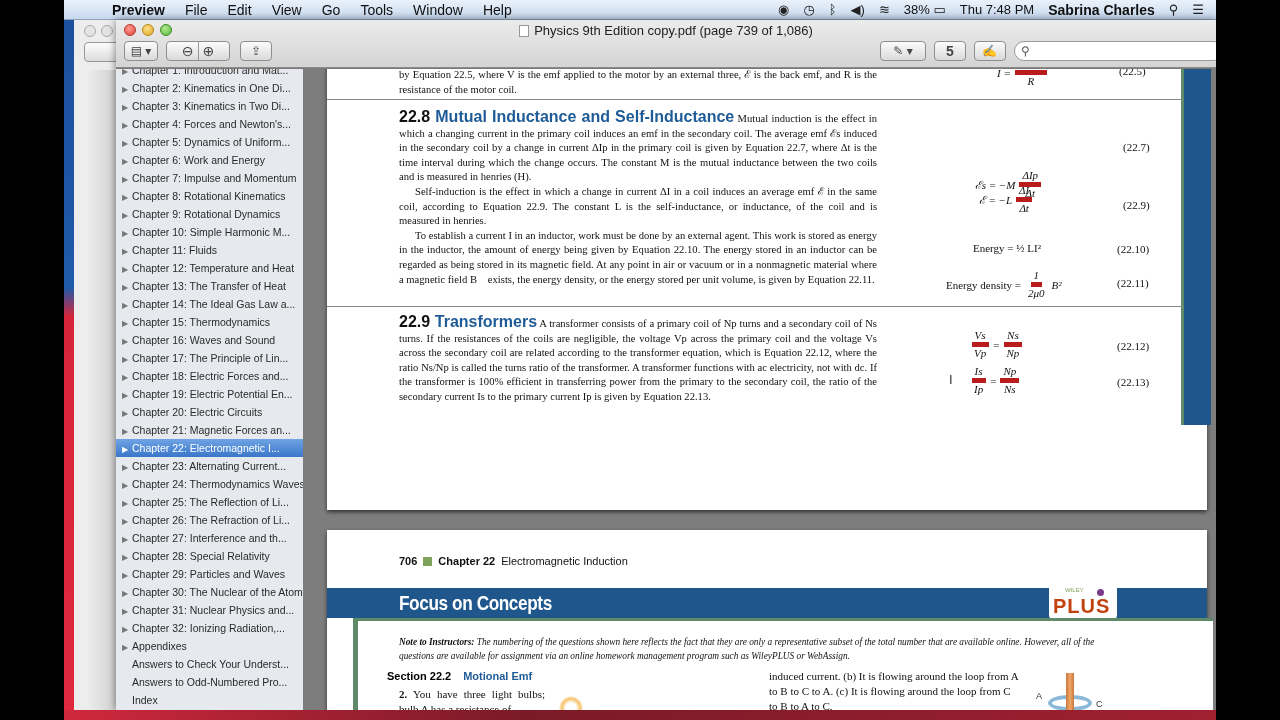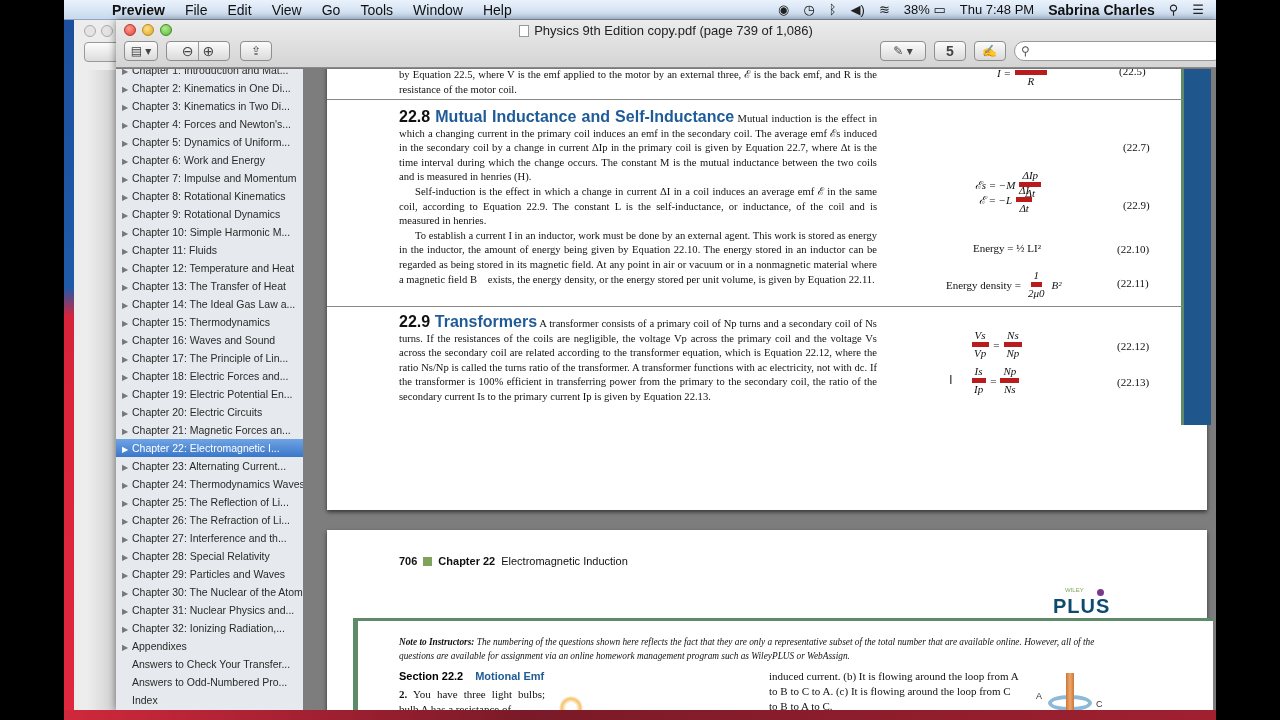--- a/index.html
+++ b/index.html
@@ -74,25 +74,25 @@
   
   .p2head { position: absolute; left: 72px; top: 25px; font-size: 11px; font-weight: bold; color: #111; display: flex; align-items: center; gap: 6px; }
   .p2head .sq { width: 9px; height: 9px; background: #7fa35a; display: inline-block; }
   .p2head .ch { font-weight: bold; }
   .p2head .chtitle { font-weight: normal; }
   .focus-bar { position: absolute; left: 0; top: 58px; width: 880px; height: 30px; background: #1f568c; }
   .focus-bar .ftitle { position: absolute; left: 72px; top: 3px; font-family: "Liberation Sans", sans-serif; font-weight: bold; font-size: 21px; color: #fff; transform: scaleX(0.82); transform-origin: left; letter-spacing: -0.5px; }
   .focus-inner { position: absolute; left: 26px; top: 88px; width: 860px; height: 120px; background: #fff; border-left: 5px solid #5e8a6a; border-top: 3px solid #5e8a6a; }
   .wiley { position: absolute; left: 722px; top: 55px; width: 68px; height: 34px; background: #fff; border-radius: 4px; }
   .wiley .wl { position: absolute; left: 16px; top: 2px; font-size: 6px; color: #7fa35a; }
-  .wiley .plus { position: absolute; left: 4px; top: 10px; font-size: 20px; font-weight: bold; color: #0c4a6e; letter-spacing: 1px; }
+  .wiley .plus { position: absolute; left: 4px; top: 10px; font-size: 20px; font-weight: bold; color: #c2410c; letter-spacing: 1px; }
   .wiley .dot { position: absolute; left: 48px; top: 4px; width: 7px; height: 7px; border-radius: 50%; background: #7a3a8a; }
   .note { position: absolute; left: 72px; top: 105px; width: 700px; font-family: "Liberation Serif", serif; font-style: italic; font-size: 9.3px; line-height: 14px; color: #111; }
   .note b { font-weight: bold; }
-  .sec22 { position: absolute; left: 72px; top: 140px; font-size: 11px; font-weight: bold; }
+  .sec22 { position: absolute; left: 60px; top: 140px; font-size: 11px; font-weight: bold; }
   .sec22 .t { color: #1f5b96; margin-left: 12px; }
   .q2 { position: absolute; left: 72px; top: 157px; width: 146px; font-family: "Liberation Serif", serif; font-size: 11px; line-height: 15px; text-align: justify; color: #111; }
   .q2 b { font-weight: bold; }
   .bulb { position: absolute; left: 232px; top: 166px; width: 24px; height: 24px; border-radius: 50%; background: radial-gradient(circle, #fff 30%, #f6c26a 55%, rgba(246,194,106,0) 72%); }
   .rightcol { position: absolute; left: 442px; top: 139px; width: 250px; font-family: "Liberation Serif", serif; font-size: 11px; line-height: 15px; color: #111; }
   .loop { position: absolute; left: 705px; top: 143px; width: 80px; height: 60px; }
   .loop .rod { position: absolute; left: 34px; top: 0; width: 8px; height: 60px; background: linear-gradient(90deg,#c9763a,#f0a76a,#c9763a); }
   .loop .ring { position: absolute; left: 16px; top: 22px; width: 44px; height: 16px; border: 4px solid #8cb9d8; border-radius: 50%; }
   .loop .lbl { position: absolute; font-size: 9px; color: #333; }
   .cursor-ibeam { position: absolute; font-size: 13px; color: #333; }
@@ -200,21 +200,21 @@
           <div class="sb-item"><span class="tri">▶</span><span>Chapter 24: Thermodynamics Waves</span></div>
           <div class="sb-item"><span class="tri">▶</span><span>Chapter 25: The Reflection of Li...</span></div>
           <div class="sb-item"><span class="tri">▶</span><span>Chapter 26: The Refraction of Li...</span></div>
           <div class="sb-item"><span class="tri">▶</span><span>Chapter 27: Interference and th...</span></div>
           <div class="sb-item"><span class="tri">▶</span><span>Chapter 28: Special Relativity</span></div>
           <div class="sb-item"><span class="tri">▶</span><span>Chapter 29: Particles and Waves</span></div>
           <div class="sb-item"><span class="tri">▶</span><span>Chapter 30: The Nuclear of the Atom</span></div>
           <div class="sb-item"><span class="tri">▶</span><span>Chapter 31: Nuclear Physics and...</span></div>
           <div class="sb-item"><span class="tri">▶</span><span>Chapter 32: Ionizing Radiation,...</span></div>
           <div class="sb-item"><span class="tri">▶</span><span>Appendixes</span></div>
-          <div class="sb-item noarrow"><span>Answers to Check Your Transfer...</span></div>
+          <div class="sb-item noarrow"><span>Answers to Check Your Underst...</span></div>
           <div class="sb-item noarrow"><span>Answers to Odd-Numbered Pro...</span></div>
           <div class="sb-item noarrow"><span>Index</span></div>
         </div>
     </div>
 
     <div class="content">
 
       <div class="page page1">
         <div class="blue-edge"></div>
 
@@ -303,20 +303,23 @@
 
         <div class="cursor-ibeam" style="left:622px;top:313px;">I</div>
       </div>
 
       <div class="page page2">
         <div class="p2head">
           <span>706</span>
           <span class="sq"></span>
           <span class="ch">Chapter 22</span>
           <span class="chtitle">Electromagnetic Induction</span>
+        </div>
+        <div class="focus-bar">
+          <span class="ftitle">Focus on Concepts</span>
         </div>
         <div class="wiley">
           <span class="wl">WILEY</span>
           <span class="dot"></span>
           <span class="plus">PLUS</span>
         </div>
         <div class="focus-inner"></div>
         <div class="note"><b>Note to Instructors:</b><span> The numbering of the questions shown here reflects the fact that they are only a representative subset of the total number that are available online. However, all of the questions are available for assignment via an online homework management program such as WileyPLUS or WebAssign.</span></div>
         <div class="sec22"><span>Section 22.2</span><span class="t">Motional Emf</span></div>
         <div class="q2"><b>2.</b><span> You have three light bulbs; bulb A has a resistance of</span></div>

